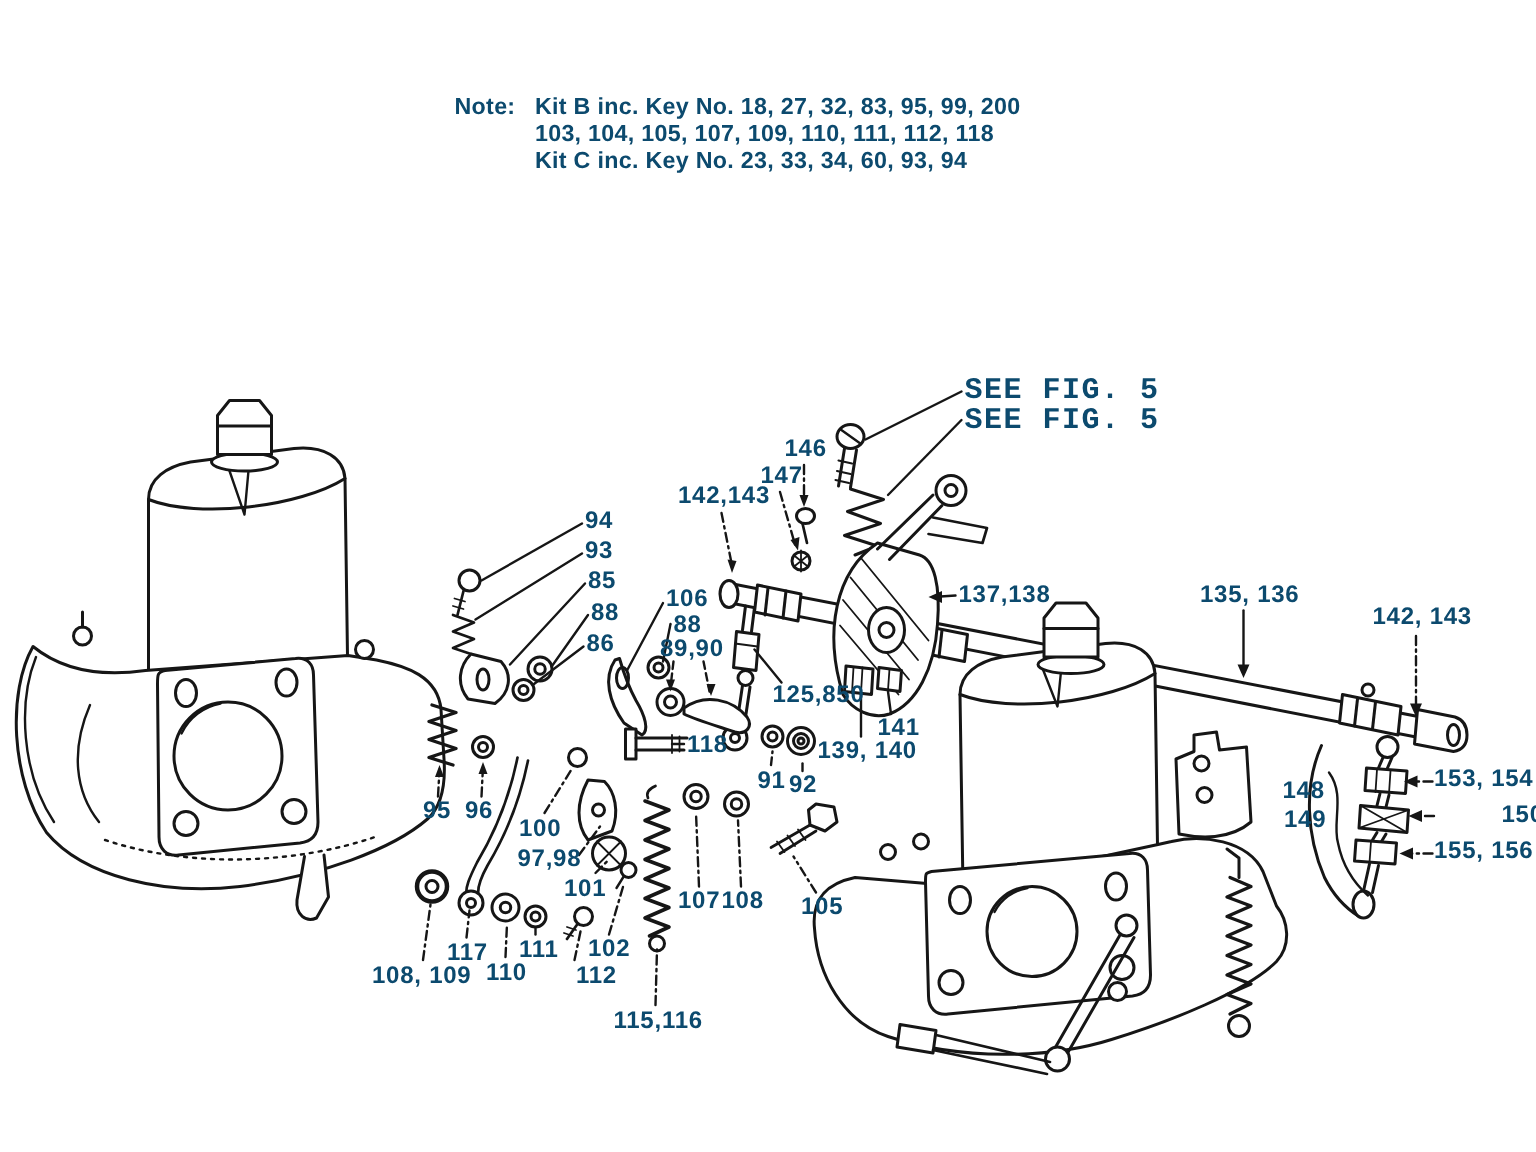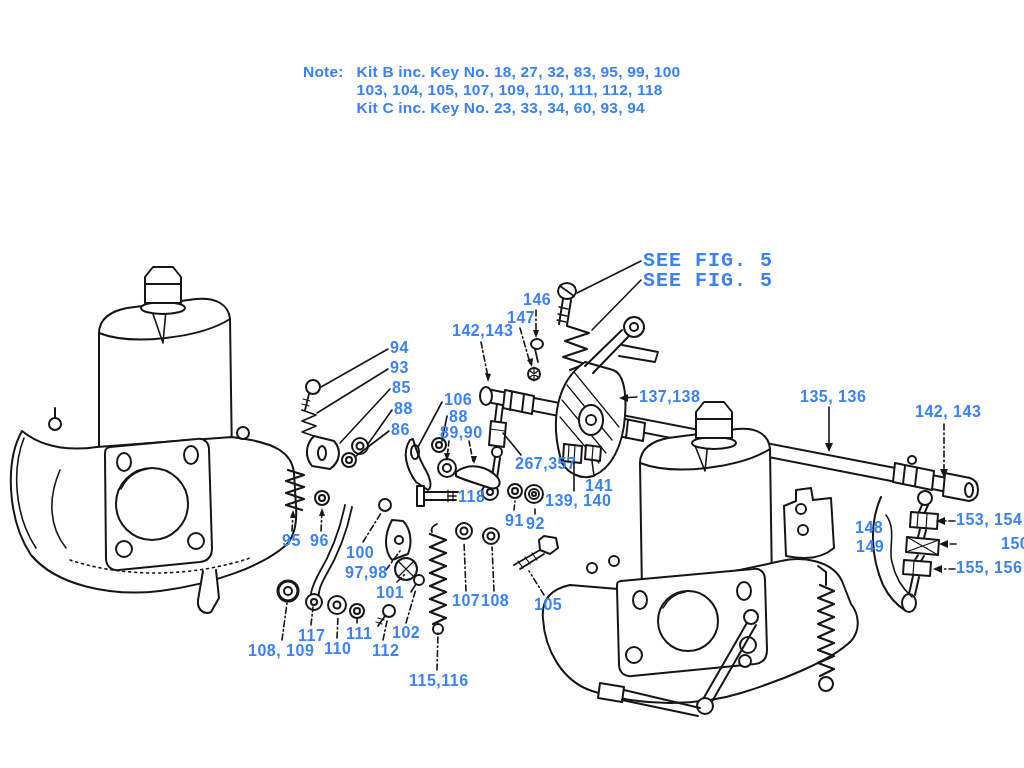--- a/index.html
+++ b/index.html
@@ -10,21 +10,21 @@
         font-weight:bold;font-size:15.5px;line-height:18px;letter-spacing:.2px;}
   .note .lines div{white-space:nowrap;}
   .lbl{position:absolute;font-weight:bold;font-size:16px;line-height:1;
        letter-spacing:.5px;white-space:nowrap;}
   .lbl.fig{font-family:"Liberation Mono","DejaVu Sans Mono",monospace;
            font-size:20px;letter-spacing:1px;}
 </style>
 </head>
 <body>
 
-<div class="stage" style="background: rgb(255, 255, 255); color: #3b82f6;">
+<div class="stage" style="background: rgb(255, 255, 255); color: #0c4a6e;">
 
   <svg class="artwork" width="1024" height="768" viewBox="0 0 1024 768" stroke="#161616" fill="none" stroke-width="2" stroke-linejoin="round" stroke-linecap="round">
 
     <g>
 
       <path fill="#fff" d="M99,458 L99,333 C99,319 111,311 127,308 L196,299 C216,297 229,305 230,319 L232,461 C200,476 130,476 99,458 Z"></path>
       <path d="M99,333 C132,346 200,338 230,319"></path>
       <path d="M152,311 L163,343 L166,310" stroke-width="1.6"></path>
 
       <ellipse cx="163" cy="308" rx="22" ry="6" fill="#fff"></ellipse>
@@ -290,21 +290,21 @@
       <polygon points="471,456 477,456 474,464"></polygon>
       <polygon points="945,517 945,525 936,521"></polygon>
       <polygon points="948,540 948,548 939,544"></polygon>
       <polygon points="942,565 942,573 933,569"></polygon>
     </g>
   </svg>
 
   <div class="note">
     <div>Note:</div>
     <div class="lines">
-      <div>Kit B inc. Key No. 18, 27, 32, 83, 95, 99, 100</div>
+      <div>Kit B inc. Key No. 18, 27, 32, 83, 95, 99, 200</div>
       <div>103, 104, 105, 107, 109, 110, 111, 112, 118</div>
       <div>Kit C inc. Key No. 23, 33, 34, 60, 93, 94</div>
     </div>
   </div>
 
   <div>
       <div class="lbl fig" style="left: 643px; top: 251px;">SEE FIG. 5</div>
       <div class="lbl fig" style="left: 643px; top: 271px;">SEE FIG. 5</div>
       <div class="lbl" style="left: 523px; top: 292px;">146</div>
       <div class="lbl" style="left: 507px; top: 310px;">147</div>
@@ -313,38 +313,38 @@
       <div class="lbl" style="left: 390px; top: 360px;">93</div>
       <div class="lbl" style="left: 392px; top: 380px;">85</div>
       <div class="lbl" style="left: 394px; top: 401px;">88</div>
       <div class="lbl" style="left: 391px; top: 422px;">86</div>
       <div class="lbl" style="left: 444px; top: 392px;">106</div>
       <div class="lbl" style="left: 449px; top: 409px;">88</div>
       <div class="lbl" style="left: 440px; top: 425px;">89,90</div>
       <div class="lbl" style="left: 639px; top: 389px;">137,138</div>
       <div class="lbl" style="left: 800px; top: 389px;">135, 136</div>
       <div class="lbl" style="left: 915px; top: 404px;">142, 143</div>
-      <div class="lbl" style="left: 515px; top: 456px;">267,357</div>
+      <div class="lbl" style="left: 515px; top: 456px;">125,850</div>
       <div class="lbl" style="left: 585px; top: 478px;">141</div>
       <div class="lbl" style="left: 545px; top: 493px;">139, 140</div>
       <div class="lbl" style="left: 458px; top: 489px;">118</div>
       <div class="lbl" style="left: 505px; top: 513px;">91</div>
       <div class="lbl" style="left: 526px; top: 516px;">92</div>
       <div class="lbl" style="left: 282px; top: 533px;">95</div>
       <div class="lbl" style="left: 310px; top: 533px;">96</div>
       <div class="lbl" style="left: 346px; top: 545px;">100</div>
       <div class="lbl" style="left: 345px; top: 565px;">97,98</div>
       <div class="lbl" style="left: 376px; top: 585px;">101</div>
       <div class="lbl" style="left: 452px; top: 593px;">107</div>
       <div class="lbl" style="left: 481px; top: 593px;">108</div>
       <div class="lbl" style="left: 534px; top: 597px;">105</div>
       <div class="lbl" style="left: 298px; top: 628px;">117</div>
       <div class="lbl" style="left: 346px; top: 626px;">111</div>
       <div class="lbl" style="left: 324px; top: 641px;">110</div>
-      <div class="lbl" style="left: 372px; top: 643px;">112</div>
+      <div class="lbl" style="left: 384px; top: 643px;">112</div>
       <div class="lbl" style="left: 392px; top: 625px;">102</div>
       <div class="lbl" style="left: 248px; top: 643px;">108, 109</div>
       <div class="lbl" style="left: 409px; top: 673px;">115,116</div>
       <div class="lbl" style="left: 855px; top: 520px;">148</div>
       <div class="lbl" style="left: 856px; top: 539px;">149</div>
       <div class="lbl" style="left: 956px; top: 512px;">153, 154</div>
       <div class="lbl" style="left: 957px; top: 536px; margin-left: 44px;">150, 152</div>
       <div class="lbl" style="left: 956px; top: 560px;">155, 156</div>
     </div>
 </div>

